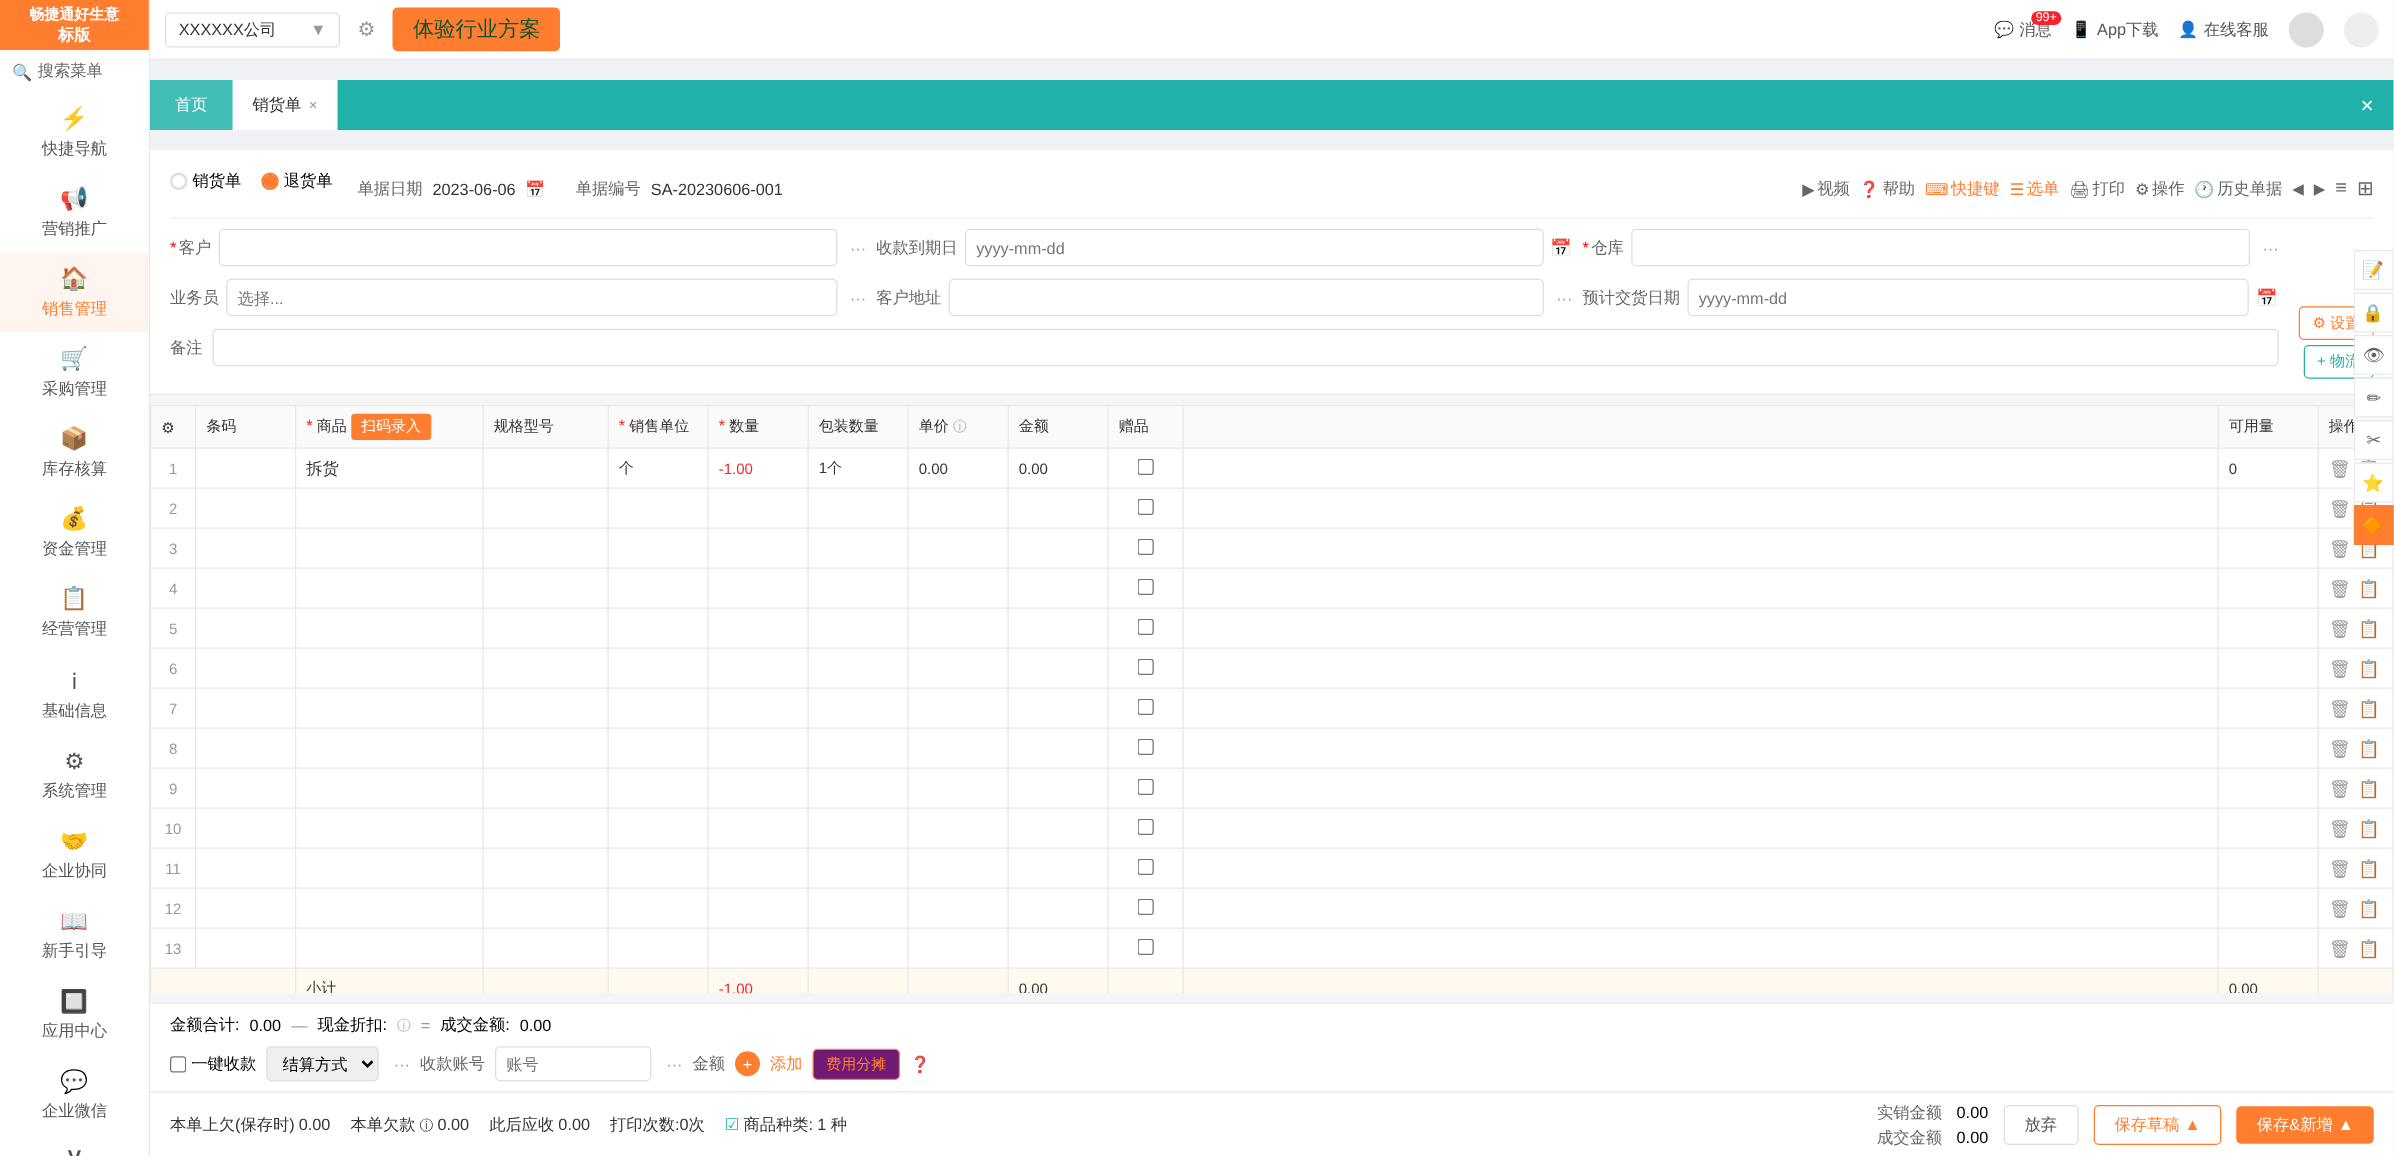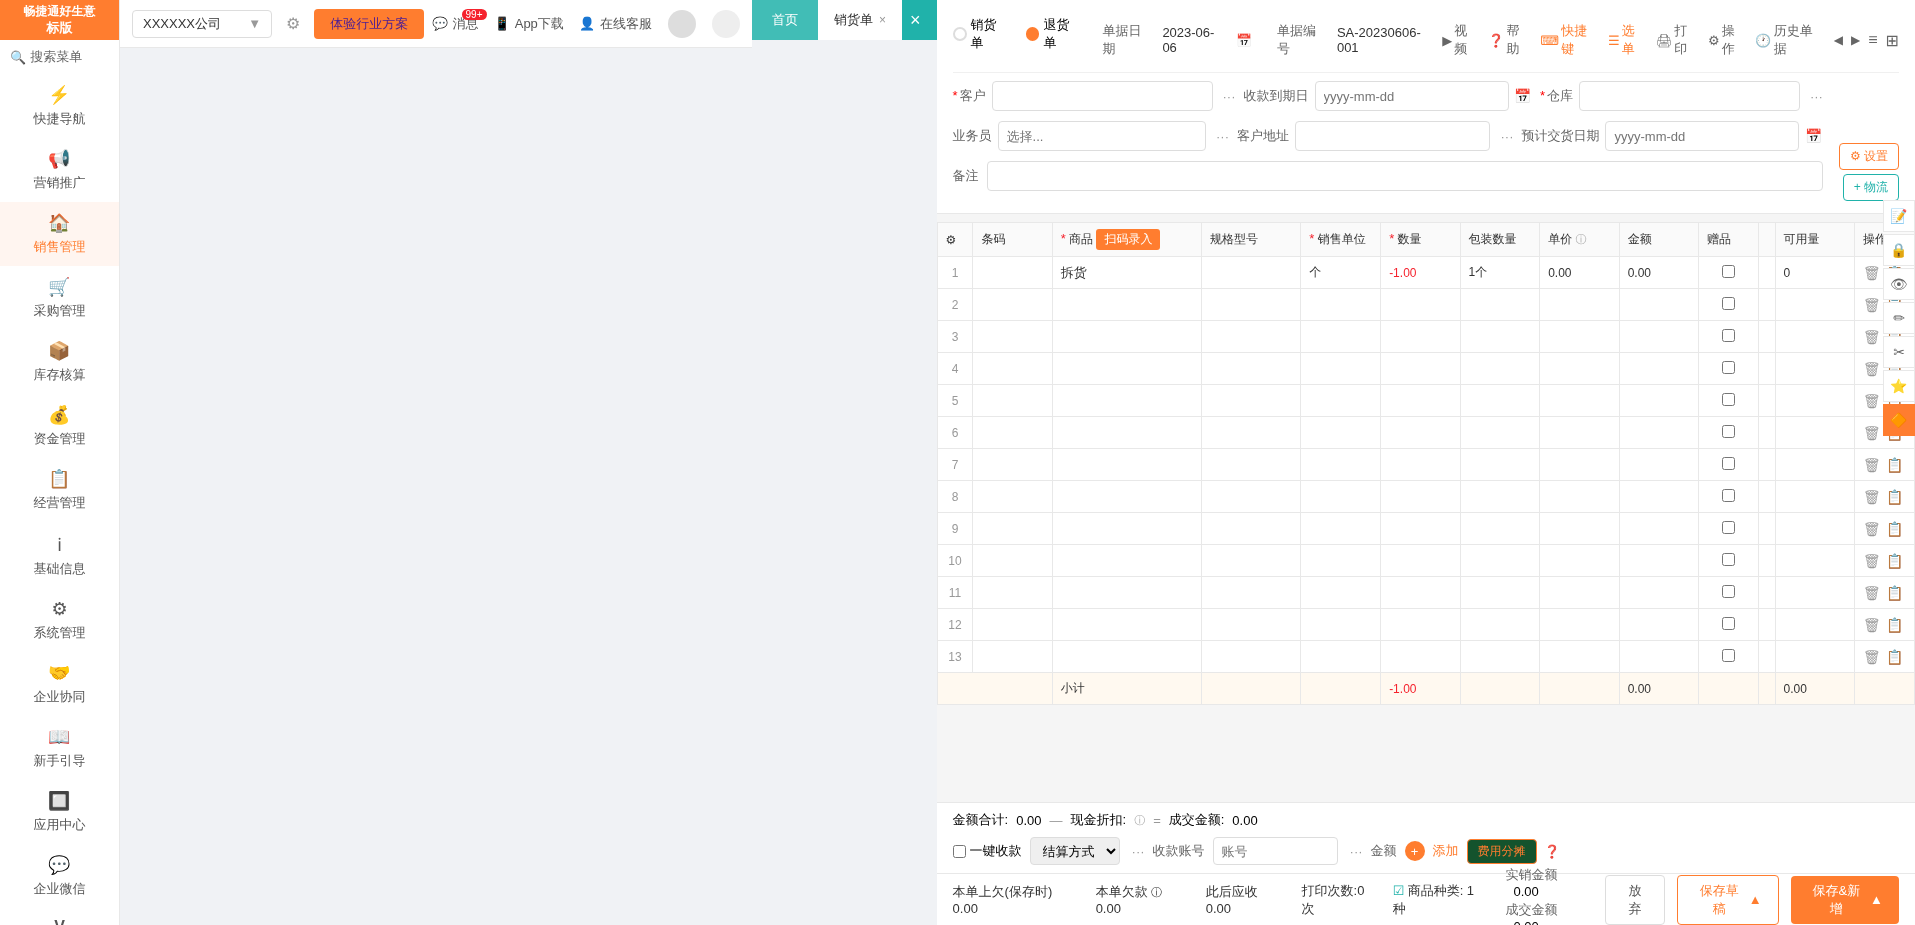--- a/index.html
+++ b/index.html
@@ -8,28 +8,28 @@
     
     .sidebar { width: 120px; background: #fff; height: 925px; display: flex; flex-direction: column; border-right: 1px solid #e8e8e8; flex-shrink: 0; }
     .sidebar-logo { background: #ff7d2f; height: 48px; display: flex; align-items: center; justify-content: center; padding: 4px 8px; }
     .sidebar-logo-text { color: #fff; font-size: 12px; font-weight: bold; line-height: 1.3; text-align: center; }
     .sidebar-search { display: flex; align-items: center; padding: 8px 10px; color: #666; cursor: pointer; font-size: 12px; gap: 4px; }
     .sidebar-item { display: flex; flex-direction: column; align-items: center; padding: 10px 4px; cursor: pointer; color: #555; gap: 4px; font-size: 12px; }
     .sidebar-item.active { background: #fff5f0; color: #ff7d2f; }
     .sidebar-item-icon { font-size: 18px; }
 
     
-    .main { flex: 1; display: flex; flex-direction: row; height: 925px; overflow: hidden; }
+    .main { flex: 1; display: flex; flex-direction: column; height: 925px; overflow: hidden; gap: 16px; }
 
     
     .topbar { height: 48px; background: #fff; display: flex; align-items: center; padding: 0 12px; border-bottom: 1px solid #e8e8e8; gap: 8px; flex-shrink: 0; }
     .company-selector { display: flex; align-items: center; gap: 4px; border: 1px solid #ddd; border-radius: 4px; padding: 4px 10px; cursor: pointer; min-width: 140px; justify-content: space-between; }
     .company-name { font-size: 13px; color: #333; }
     .gear-btn { color: #999; cursor: pointer; font-size: 16px; padding: 2px 6px; }
-    .trial-btn { background: #ff7d2f; color: #4c1d95; border: none; border-radius: 4px; padding: 6px 16px; cursor: pointer; font-size: 13px; }
+    .trial-btn { background: #ff7d2f; color: #14532d; border: none; border-radius: 4px; padding: 6px 16px; cursor: pointer; font-size: 17px; }
     .topbar-right { margin-left: auto; display: flex; align-items: center; gap: 16px; }
     .topbar-icon-item { display: flex; align-items: center; gap: 4px; color: #555; cursor: pointer; font-size: 12px; position: relative; }
     .badge { background: #f5222d; color: #fff; font-size: 10px; border-radius: 8px; padding: 0 4px; position: absolute; top: -6px; right: -8px; min-width: 16px; text-align: center; }
     .avatar { width: 28px; height: 28px; border-radius: 50%; background: #ddd; }
 
     
     .tabbar { height: 40px; background: #20b2aa; display: flex; align-items: stretch; flex-shrink: 0; }
     .tab-home { padding: 0 20px; color: #fff; display: flex; align-items: center; cursor: pointer; font-size: 13px; background: rgba(255,255,255,0.15); }
     .tab-active { background: #fff; color: #333; padding: 0 16px; display: flex; align-items: center; gap: 6px; cursor: pointer; font-size: 13px; }
     .tab-close { color: #999; font-size: 12px; cursor: pointer; }
@@ -85,21 +85,21 @@
     .summary-row { display: flex; align-items: center; gap: 8px; }
     .summary-dash { color: #999; }
     .equal-sign { color: #999; }
 
     
     .payment-row { display: flex; align-items: center; gap: 8px; margin-top: 8px; }
     .checkbox-item { display: flex; align-items: center; gap: 4px; cursor: pointer; }
     .payment-input { border: 1px solid #ddd; border-radius: 4px; padding: 4px 8px; height: 28px; width: 125px; }
     .payment-select { border: 1px solid #ddd; border-radius: 4px; padding: 4px 8px; height: 28px; }
     .btn-add { background: #ff7d2f; color: #fff; border: none; border-radius: 50%; width: 20px; height: 20px; cursor: pointer; font-size: 14px; display: flex; align-items: center; justify-content: center; }
-    .btn-fenyong { border: 1px solid #ff7d2f; color: #ff7d2f; background: #14532d; border-radius: 4px; padding: 3px 10px; cursor: pointer; font-size: 12px; }
+    .btn-fenyong { border: 1px solid #ff7d2f; color: #ff7d2f; background: #701a75; border-radius: 4px; padding: 3px 10px; cursor: pointer; font-size: 12px; }
     .help-icon { color: #aaa; cursor: pointer; }
 
     
     .footer-bar { background: #fff; height: 52px; display: flex; align-items: center; padding: 0 16px; border-top: 1px solid #e8e8e8; gap: 16px; flex-shrink: 0; }
     .footer-item { color: #666; font-size: 12px; }
     .footer-item span { color: #333; font-weight: 500; }
     .footer-right { margin-left: auto; display: flex; align-items: center; gap: 12px; }
     .footer-totals { display: flex; flex-direction: column; align-items: flex-end; font-size: 12px; gap: 2px; }
     .btn-abandon { border: 1px solid #ddd; background: #fff; color: #555; border-radius: 4px; padding: 6px 16px; cursor: pointer; }
     .btn-save-draft { border: 1px solid #ff7d2f; background: #fff; color: #ff7d2f; border-radius: 4px; padding: 6px 16px; cursor: pointer; display: flex; align-items: center; gap: 4px; }

